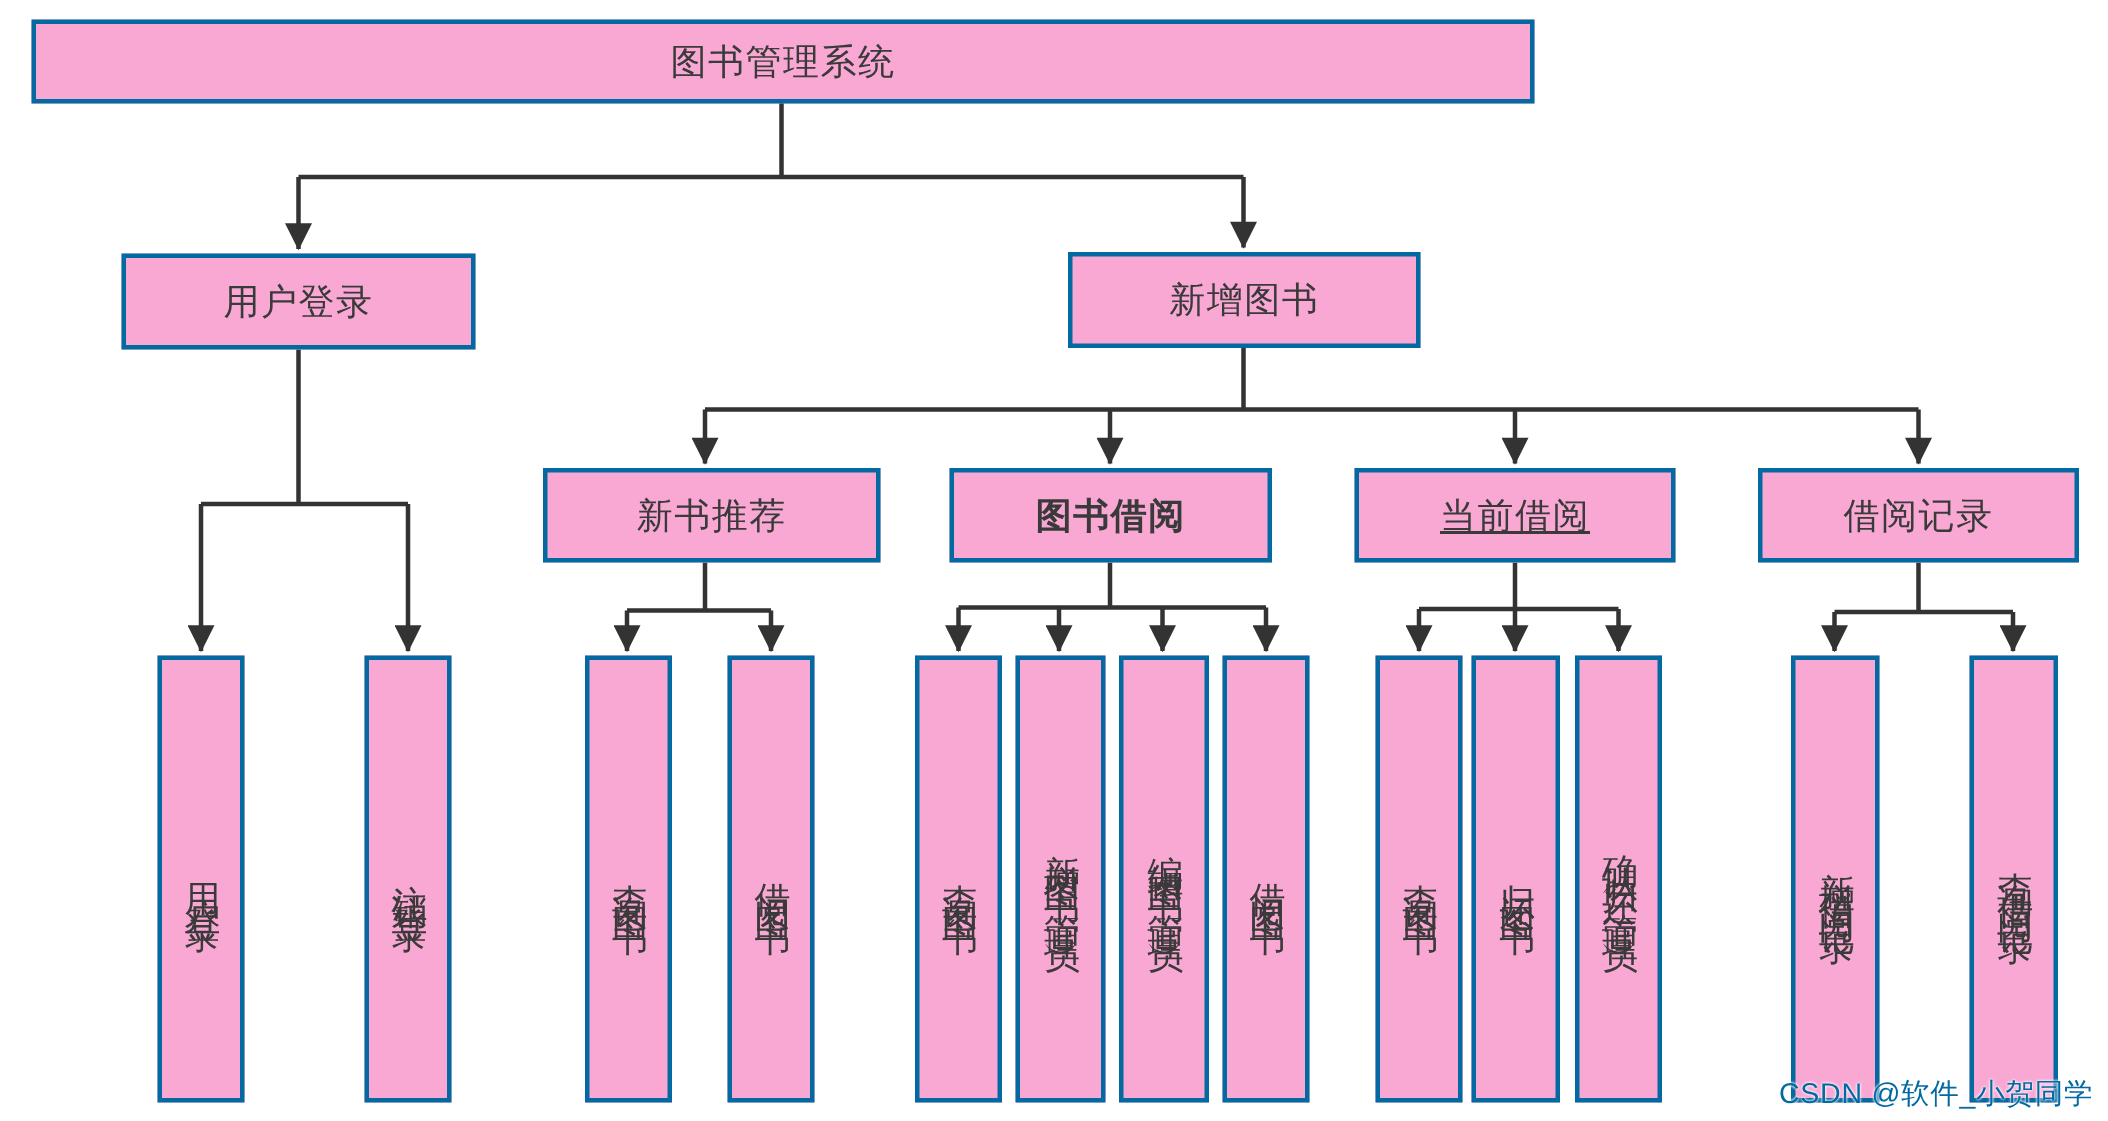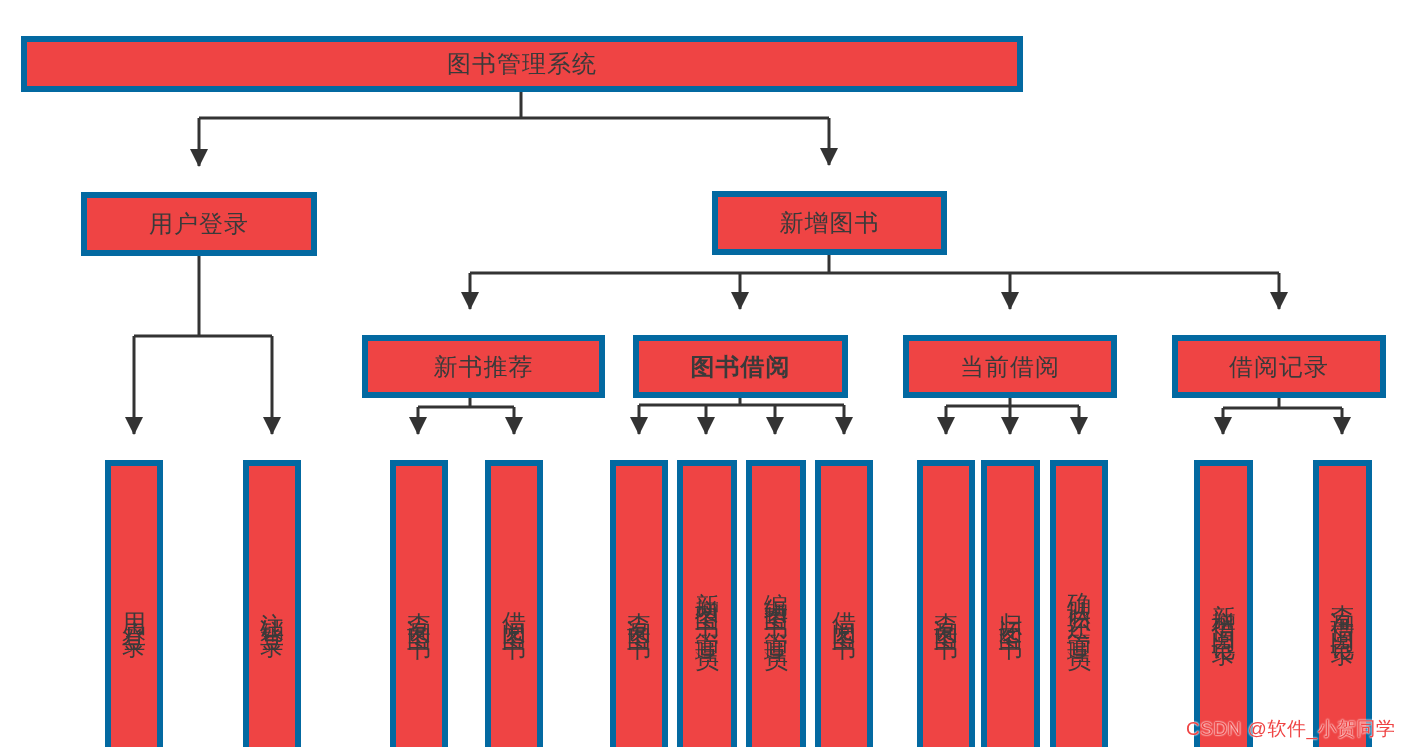--- a/index.html
+++ b/index.html
@@ -13,45 +13,44 @@
   }
   .connector-layer {
     position: absolute;
     left: 0; top: 0;
     width: 1405px; height: 747px;
     pointer-events: none;
   }
   .node {
     position: absolute;
     box-sizing: border-box;
-    border: 6px solid #0369a1;
-    background: #ef4444;
+    border: 3px solid #0369a1;
+    background: #f9a8d4;
     color: #3a3a3a;
     display: flex;
     align-items: center;
     justify-content: center;
     font-size: 24px;
     letter-spacing: 1px;
     text-align: center;
     white-space: nowrap;
-    margin-top: 23px;
   }
   .leaf {
     writing-mode: vertical-rl;
     text-orientation: mixed;
     letter-spacing: 8px;
     font-size: 24px;
     line-height: 1;
   }
   .watermark {
     position: absolute;
     left: 1186px;
     top: 716px;
     font-size: 19px;
-    color: #ef4444;
+    color: #0369a1;
     letter-spacing: 0.5px;
     text-shadow: 0 0 2px #ffffff, 0 0 2px #ffffff;
     white-space: nowrap;
   }
 </style>
 </head>
 <body>
 
 <div class="canvas">
 
@@ -96,23 +95,23 @@
       <line x1="1223" y1="408" x2="1223" y2="434" marker-end="url(#arrow)"></line>
       <line x1="1342" y1="408" x2="1342" y2="434" marker-end="url(#arrow)"></line>
     </g>
   </svg>
 
   <div class="node" style="left:21px; top:13px; width:1002px; height:56px;">图书管理系统</div>
 
   <div class="node" style="left:81px; top:169px; width:236px; height:64px;">用户登录</div>
   <div class="node" style="left:712px; top:168px; width:235px; height:64px;">新增图书</div>
 
-  <div class="node" style="left:362px; top:312px; width:243px; height:63px;">新书推荐</div>
+  <div class="node" style="left:362px; top:312px; width:225px; height:63px;">新书推荐</div>
   <div class="node" style="left:633px; top:312px; width:215px; height:63px;font-weight:bold;">图书借阅</div>
-  <div class="node" style="left:903px; top:312px; width:214px; height:63px;">当前借阅</div>
+  <div class="node" style="left:903px; top:312px; width:214px; height:63px;text-decoration:underline;">当前借阅</div>
   <div class="node" style="left:1172px; top:312px; width:214px; height:63px;">借阅记录</div>
 
   <div class="node leaf" style="left:105px; top:437px; width:58px; height:298px;">用户登录</div>
   <div class="node leaf" style="left:243px; top:437px; width:58px; height:298px;">注销登录</div>
 
   <div class="node leaf" style="left:390px; top:437px; width:58px; height:298px;">查询图书</div>
   <div class="node leaf" style="left:485px; top:437px; width:58px; height:298px;">借阅图书</div>
 
   <div class="node leaf" style="left:610px; top:437px; width:58px; height:298px;">查询图书</div>
   <div class="node leaf" style="left:677px; top:437px; width:60px; height:298px;">新增图书（管理员）</div>

